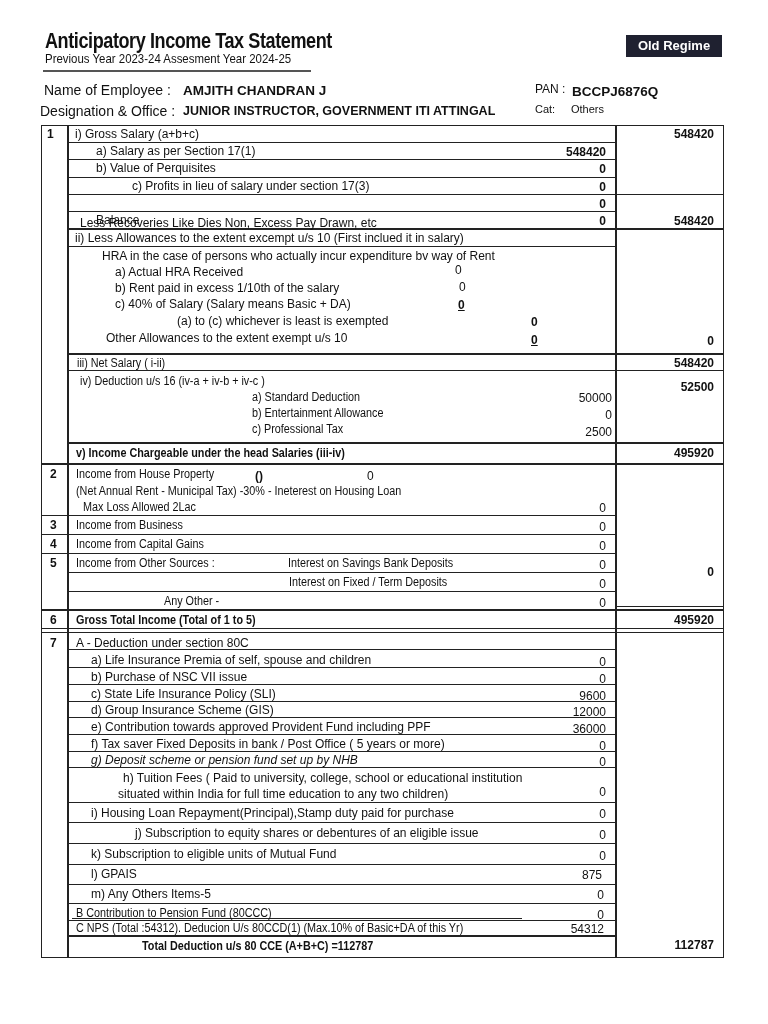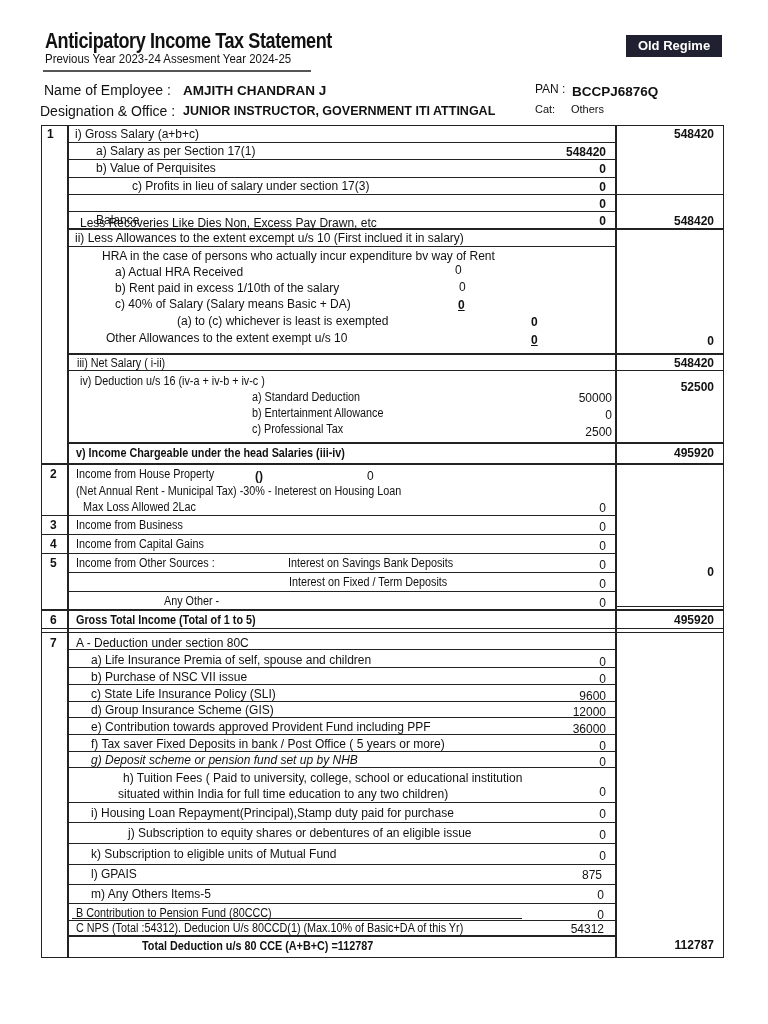--- a/index.html
+++ b/index.html
@@ -195,21 +195,21 @@
 <div class="t" style="left:91px;top:753px;font-style:italic;">g)  Deposit scheme or pension fund set up by NHB</div>
 <div class="n" style="left:540px;width:66px;top:755px;">0</div>
 
 <div class="t" style="left:79px;top:771px;margin-left:44px;">h)  Tuition Fees ( Paid to university, college, school or educational institution</div>
 <div class="t" style="left:118px;top:787px;">situated within India for full time education to any  two children)</div>
 <div class="n" style="left:540px;width:66px;top:785px;">0</div>
 
 <div class="t" style="left:91px;top:806px;">i)  Housing Loan Repayment(Principal),Stamp duty paid for purchase</div>
 <div class="n" style="left:540px;width:66px;top:807px;">0</div>
 
-<div class="t" style="left:84px;top:826px;padding-left:44px;">j)  Subscription to equity shares or debentures of an eligible issue</div>
+<div class="t" style="left:91px;top:826px;padding-left:44px;">j)  Subscription to equity shares or debentures of an eligible issue</div>
 <div class="n" style="left:540px;width:66px;top:828px;">0</div>
 
 <div class="t" style="left:91px;top:847px;">k)  Subscription to eligible units of Mutual Fund</div>
 <div class="n" style="left:540px;width:66px;top:849px;">0</div>
 
 <div class="t" style="left:91px;top:867px;">l)      GPAIS</div>
 <div class="n" style="left:540px;width:62px;top:868px;">875</div>
 
 <div class="t" style="left:91px;top:887px;">m)  Any Others Items-5</div>
 <div class="n" style="left:540px;width:64px;top:888px;">0</div>

